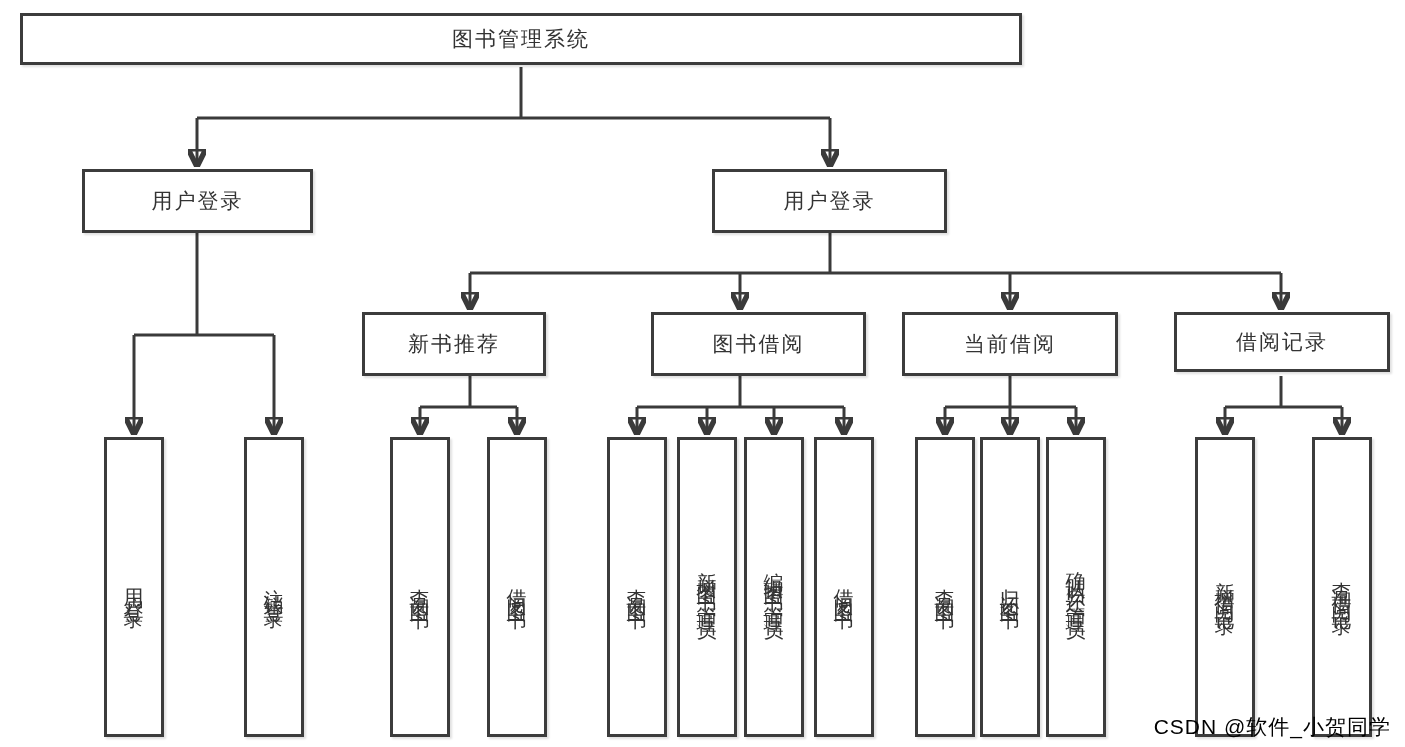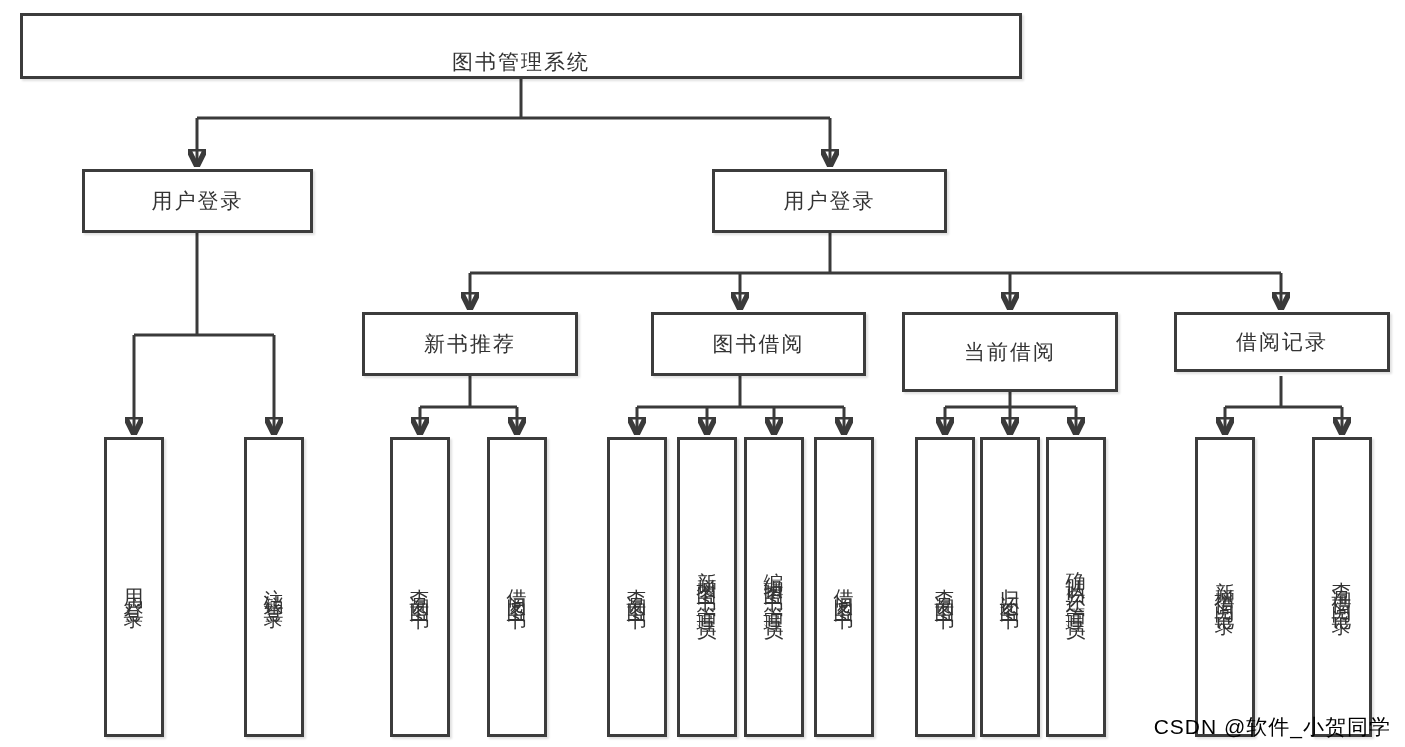--- a/index.html
+++ b/index.html
@@ -116,38 +116,38 @@
     </g>
 
     <g>
       <path d="M1281,376 V407"></path>
       <path d="M1225,407 H1342"></path>
       <path d="M1225,407 V433" marker-end="url(#ah)"></path>
       <path d="M1342,407 V433" marker-end="url(#ah)"></path>
     </g>
   </svg>
 
-  <div class="node h-label" style="left:20px; top:13px; width:1002px; height:66px;align-items:flex-end;">
+  <div class="node h-label" style="left:20px; top:13px; width:1002px; height:52px;">
     <span>图书管理系统</span>
   </div>
 
   <div class="node h-label" style="left:82px; top:169px; width:231px; height:64px;">
     <span>用户登录</span>
   </div>
   <div class="node h-label" style="left:712px; top:169px; width:235px; height:64px;">
     <span>用户登录</span>
   </div>
 
-  <div class="node h-label" style="left:362px; top:312px; width:216px; height:64px;">
+  <div class="node h-label" style="left:362px; top:312px; width:184px; height:64px;">
     <span>新书推荐</span>
   </div>
   <div class="node h-label" style="left:633px; top:312px; width:215px; height:64px;margin-left:18px;">
     <span>图书借阅</span>
   </div>
-  <div class="node h-label" style="left:902px; top:312px; width:216px; height:80px;">
+  <div class="node h-label" style="left:902px; top:312px; width:216px; height:64px;">
     <span>当前借阅</span>
   </div>
   <div class="node h-label" style="left:1174px; top:312px; width:216px; height:60px;">
     <span>借阅记录</span>
   </div>
 
   <div class="node leaf" style="left:104px; top:437px; width:60px; height:300px;">
     <span>用户登录</span>
   </div>
   <div class="node leaf" style="left:244px; top:437px; width:60px; height:300px;">

